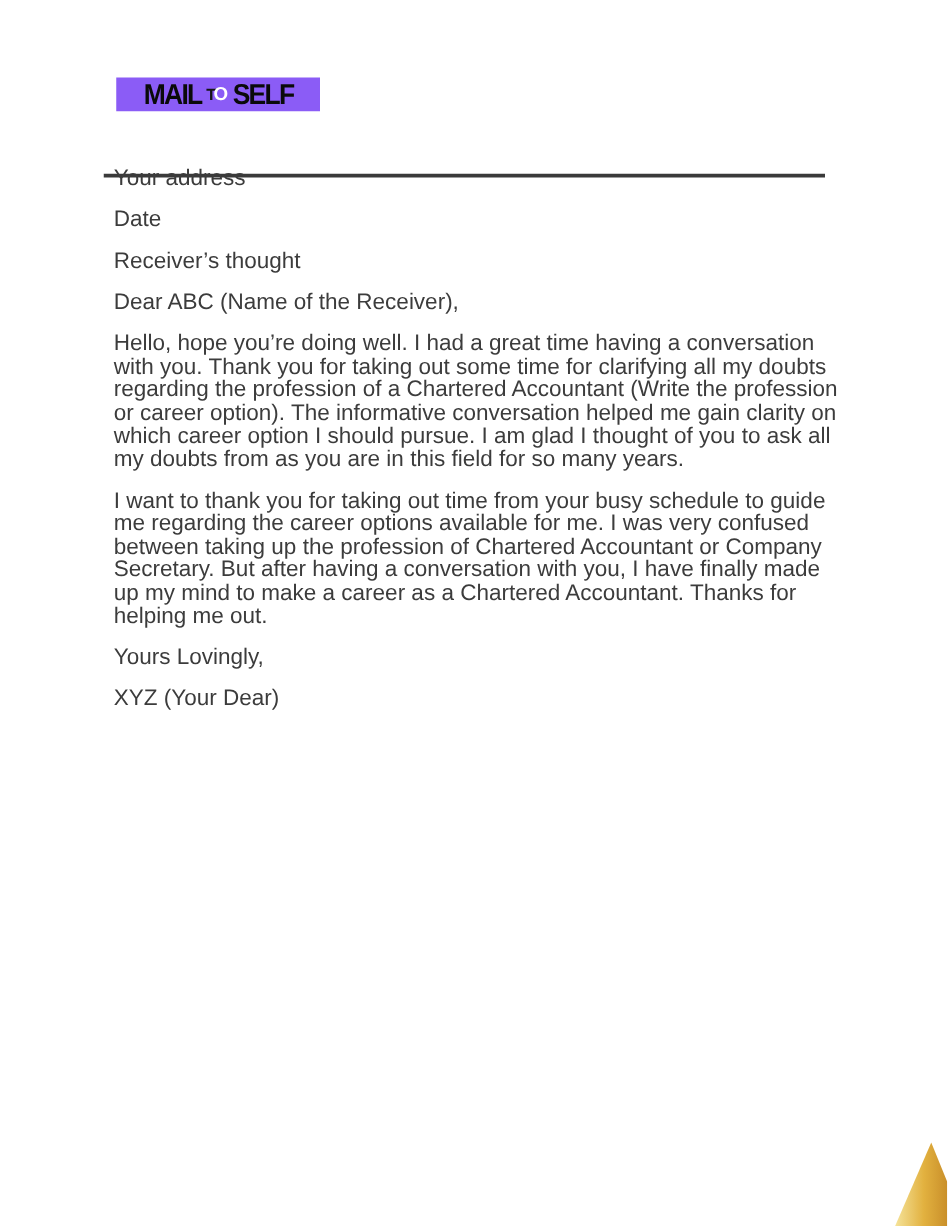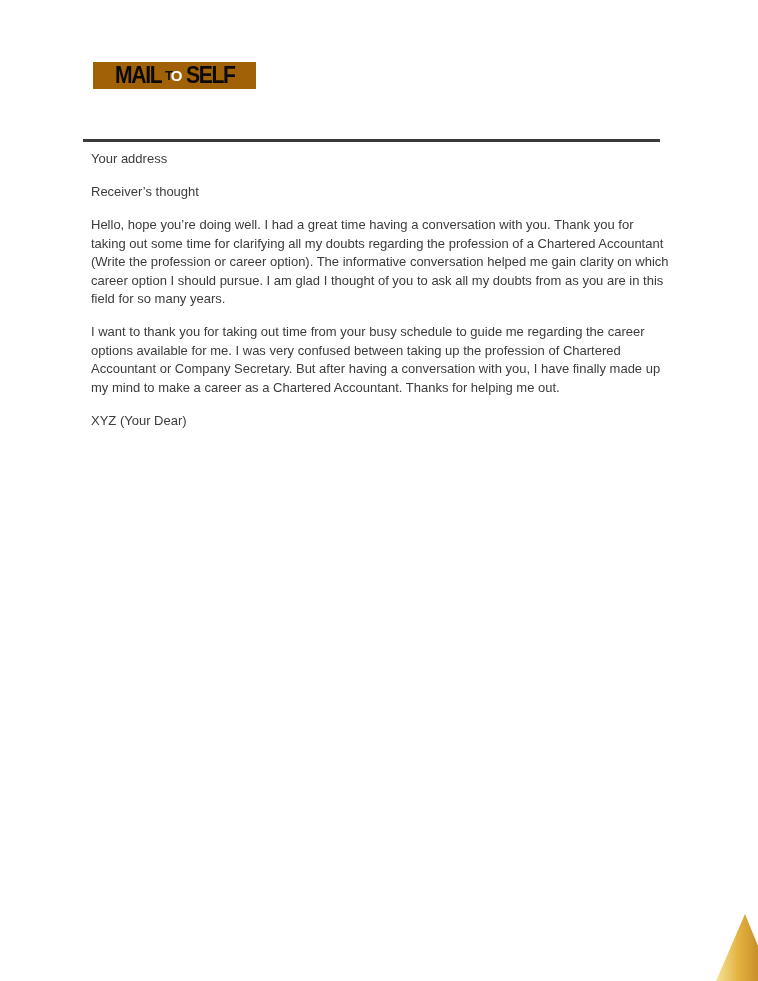--- a/index.html
+++ b/index.html
@@ -15,21 +15,21 @@
     background: #ffffff;
     overflow: hidden;
   }
   
   .logo {
     position: absolute;
     left: 93px;
     top: 62px;
     width: 163px;
     height: 27px;
-    background: #a16207;
+    background: #8b5cf6;
     display: flex;
     align-items: center;
     justify-content: center;
     white-space: nowrap;
   }
   .logo-word {
     font-weight: 900;
     font-size: 23px;
     line-height: 23px;
     color: #0a0a0a;
@@ -59,23 +59,23 @@
     left: 83px;
     top: 139px;
     width: 577px;
     height: 3px;
     background: #3a3a3a;
   }
   
   .letter {
     position: absolute;
     left: 91px;
-    top: 150px;
+    top: 133px;
     width: 580px;
-    font-size: 13px;
+    font-size: 18px;
     line-height: 18.5px;
     color: #3c3c3c;
   }
   .letter p {
     margin: 0 0 14.5px 0;
   }
   
   .wedge {
     position: absolute;
     right: 0;
@@ -94,23 +94,26 @@
       <span class="logo-t">T</span>
       <span class="logo-o">O</span>
     </span>
     <span class="logo-word">SELF</span>
   </div>
 
   <div class="rule"></div>
 
   <div class="letter">
     <p>Your address</p>
+    <p>Date</p>
     <p>Receiver’s thought</p>
+    <p>Dear ABC (Name of the Receiver),</p>
     <p>Hello, hope you’re doing well. I had a great time having a conversation with you. Thank you for taking out some time for clarifying all my doubts regarding the profession of a Chartered Accountant (Write the profession or career option). The informative conversation helped me gain clarity on which career option I should pursue. I am glad I thought of you to ask all my doubts from as you are in this field for so many years.</p>
     <p>I want to thank you for taking out time from your busy schedule to guide me regarding the career options available for me. I was very confused between taking up the profession of Chartered Accountant or Company Secretary. But after having a conversation with you, I have finally made up my mind to make a career as a Chartered Accountant. Thanks for helping me out.</p>
+    <p>Yours Lovingly,</p>
     <p>XYZ (Your Dear)</p>
   </div>
 
   <svg class="wedge" width="50" height="70" viewBox="708 911 50 70" xmlns="http://www.w3.org/2000/svg">
     <defs>
       <linearGradient id="goldgrad" x1="0" y1="0" x2="1" y2="0">
         <stop offset="0" stop-color="#F5E39A"></stop>
         <stop offset="0.55" stop-color="#E2B13F"></stop>
         <stop offset="1" stop-color="#C98F2A"></stop>
       </linearGradient>

